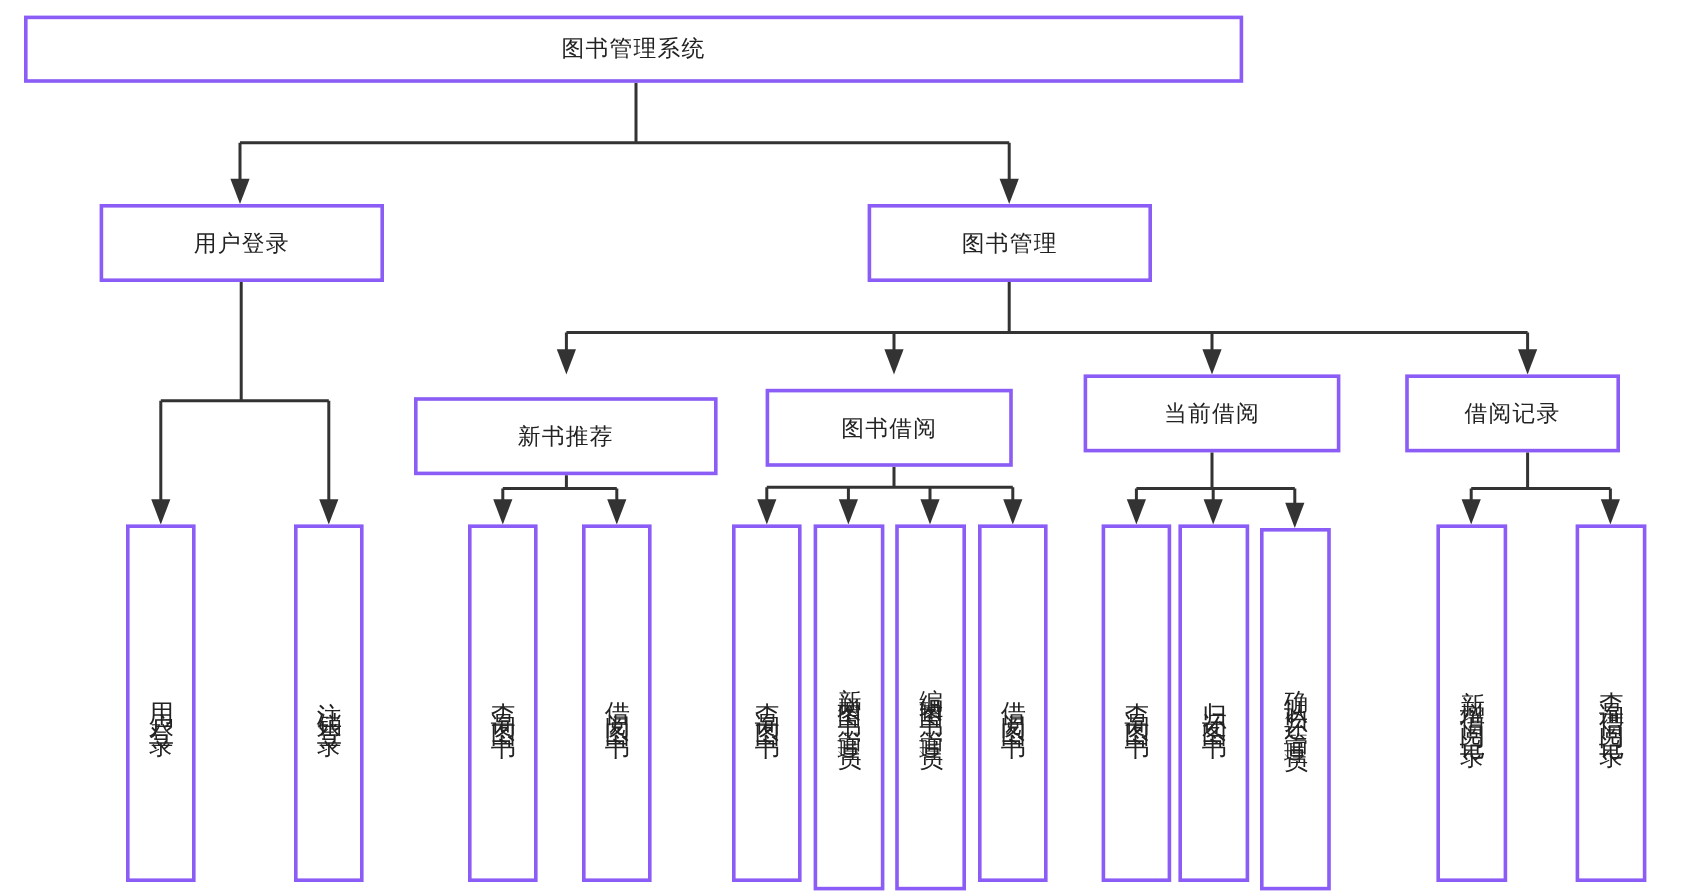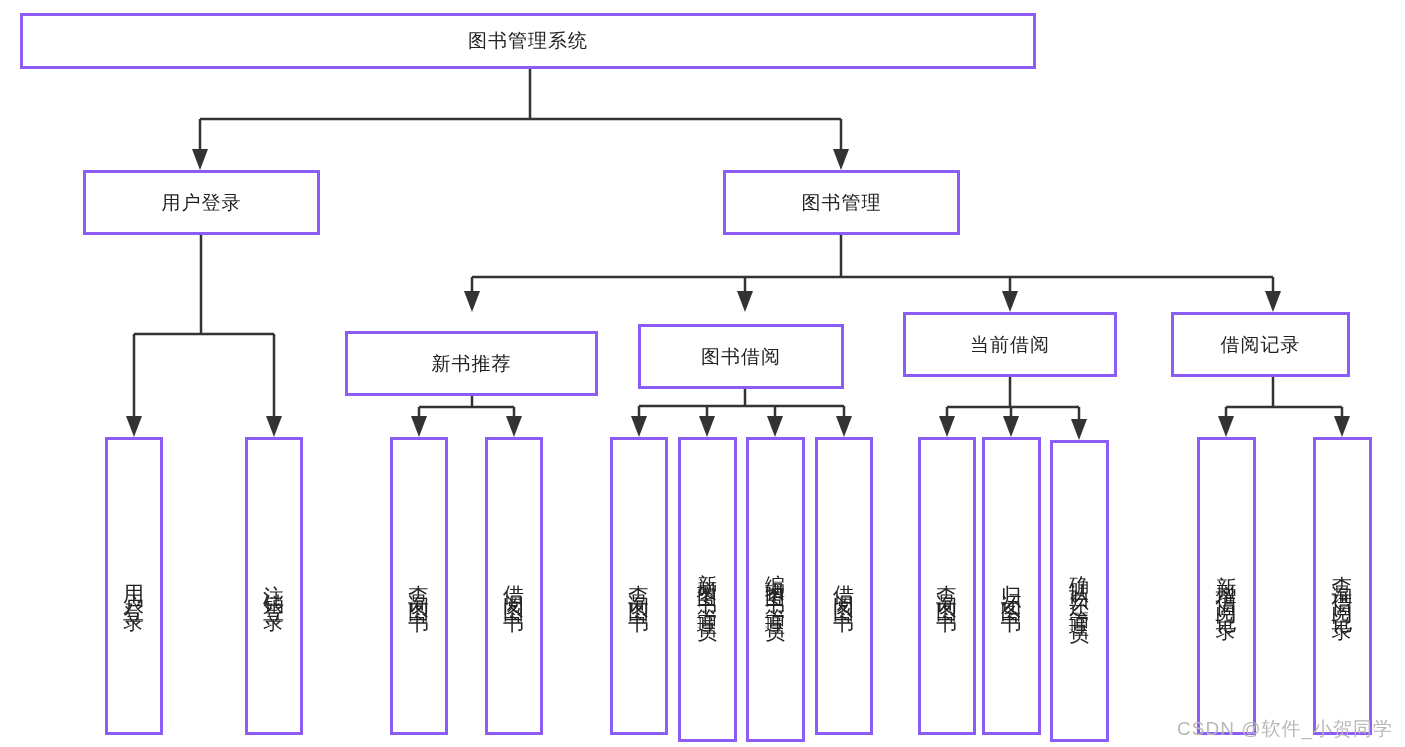--- a/index.html
+++ b/index.html
@@ -160,15 +160,14 @@
     <span class="vlabel tight">确认归还（管理员）</span>
   </div>
 
   <div class="node" style="left:1197px; top:437px; width:59px; height:298px;">
     <span class="vlabel">新增借阅记录</span>
   </div>
   <div class="node" style="left:1313px; top:437px; width:59px; height:298px;">
     <span class="vlabel">查询借阅记录</span>
   </div>
 
-  <div class="watermark">CSDN @软件_小贺同学</div>
 
 </div>
 
 </body></html>

